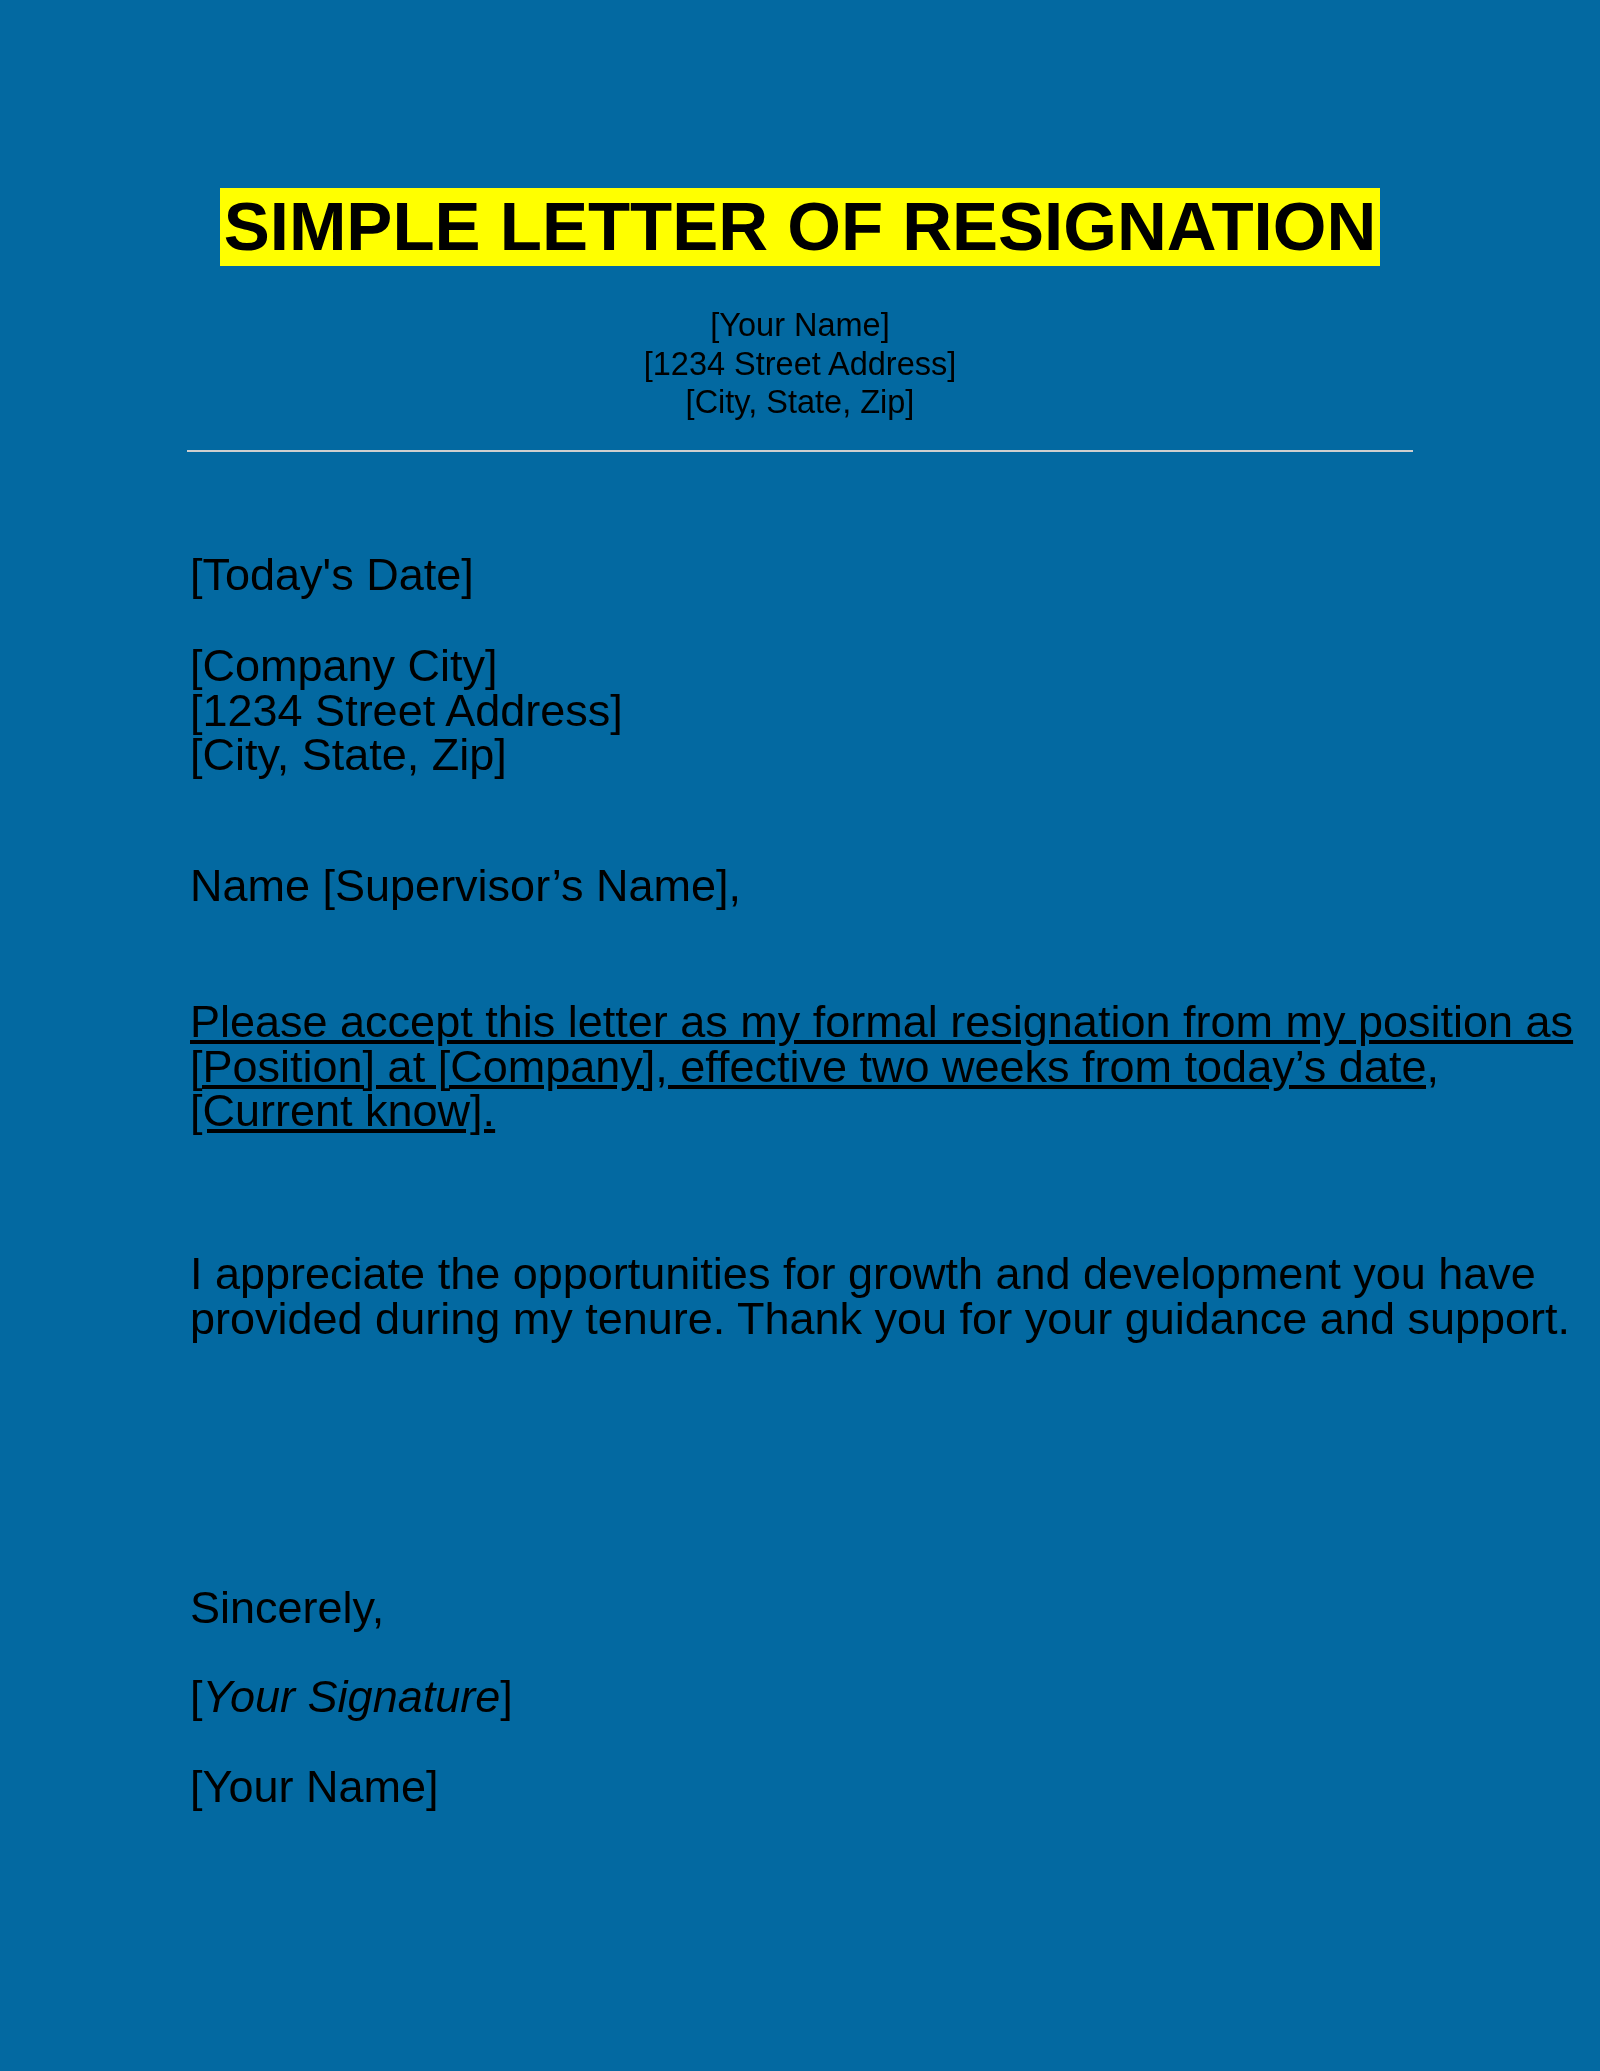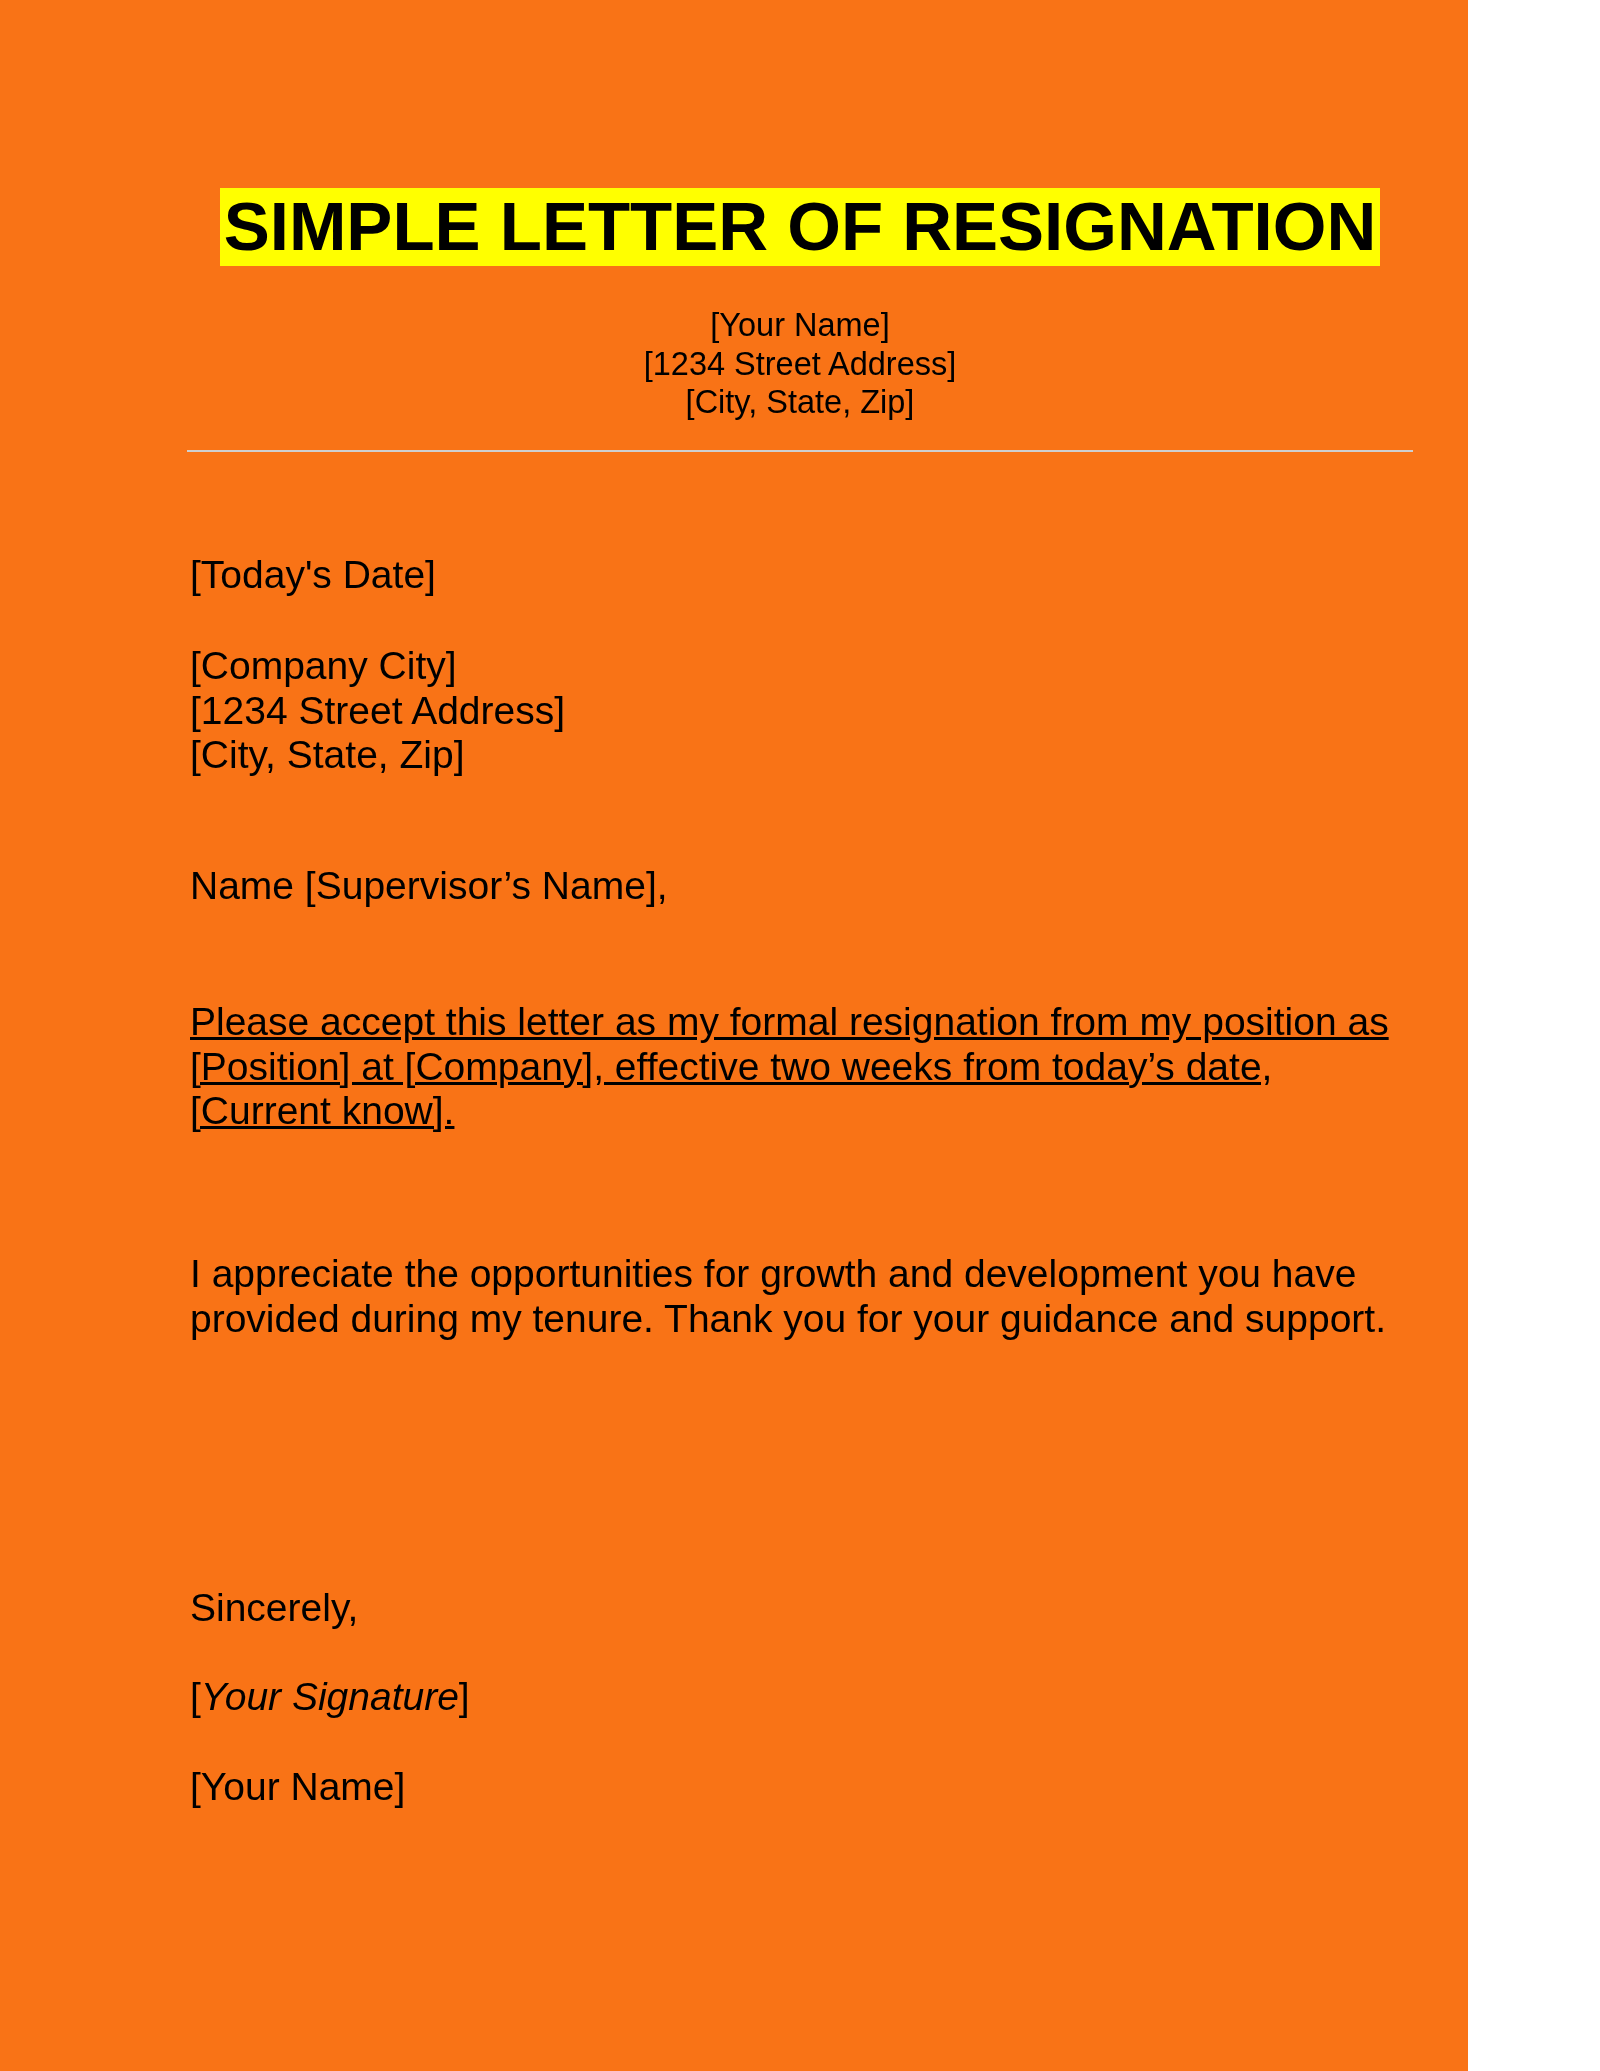--- a/index.html
+++ b/index.html
@@ -11,23 +11,23 @@
       width: 1600px;
       height: 2071px;
       position: relative;
       overflow: hidden;
       font-family: "Liberation Sans", "DejaVu Sans", sans-serif;
       color: #000000;
     }
     .page {
       position: absolute;
       left: 0; top: 0;
-      width: 1468px;
+      width: 1600px;
       height: 2071px;
-      background: #f97316;
+      background: #0369a1;
     }
     .title-wrap {
       position: absolute;
       left: 0;
       top: 188px;
       width: 1600px;
       text-align: center;
     }
     .title {
       display: inline-block;
@@ -54,21 +54,21 @@
       position: absolute;
       left: 187px;
       top: 450px;
       width: 1226px;
       height: 0;
       border-top: 2px solid #cfcfcf;
     }
     .body-text {
       position: absolute;
       left: 190px;
-      font-size: 39px;
+      font-size: 45px;
       line-height: 44.5px;
       white-space: nowrap;
     }
     .line { display: block; }
     .italic { font-style: italic; }
   </style>
 </head>
 <body>
 
 <div class="page">

